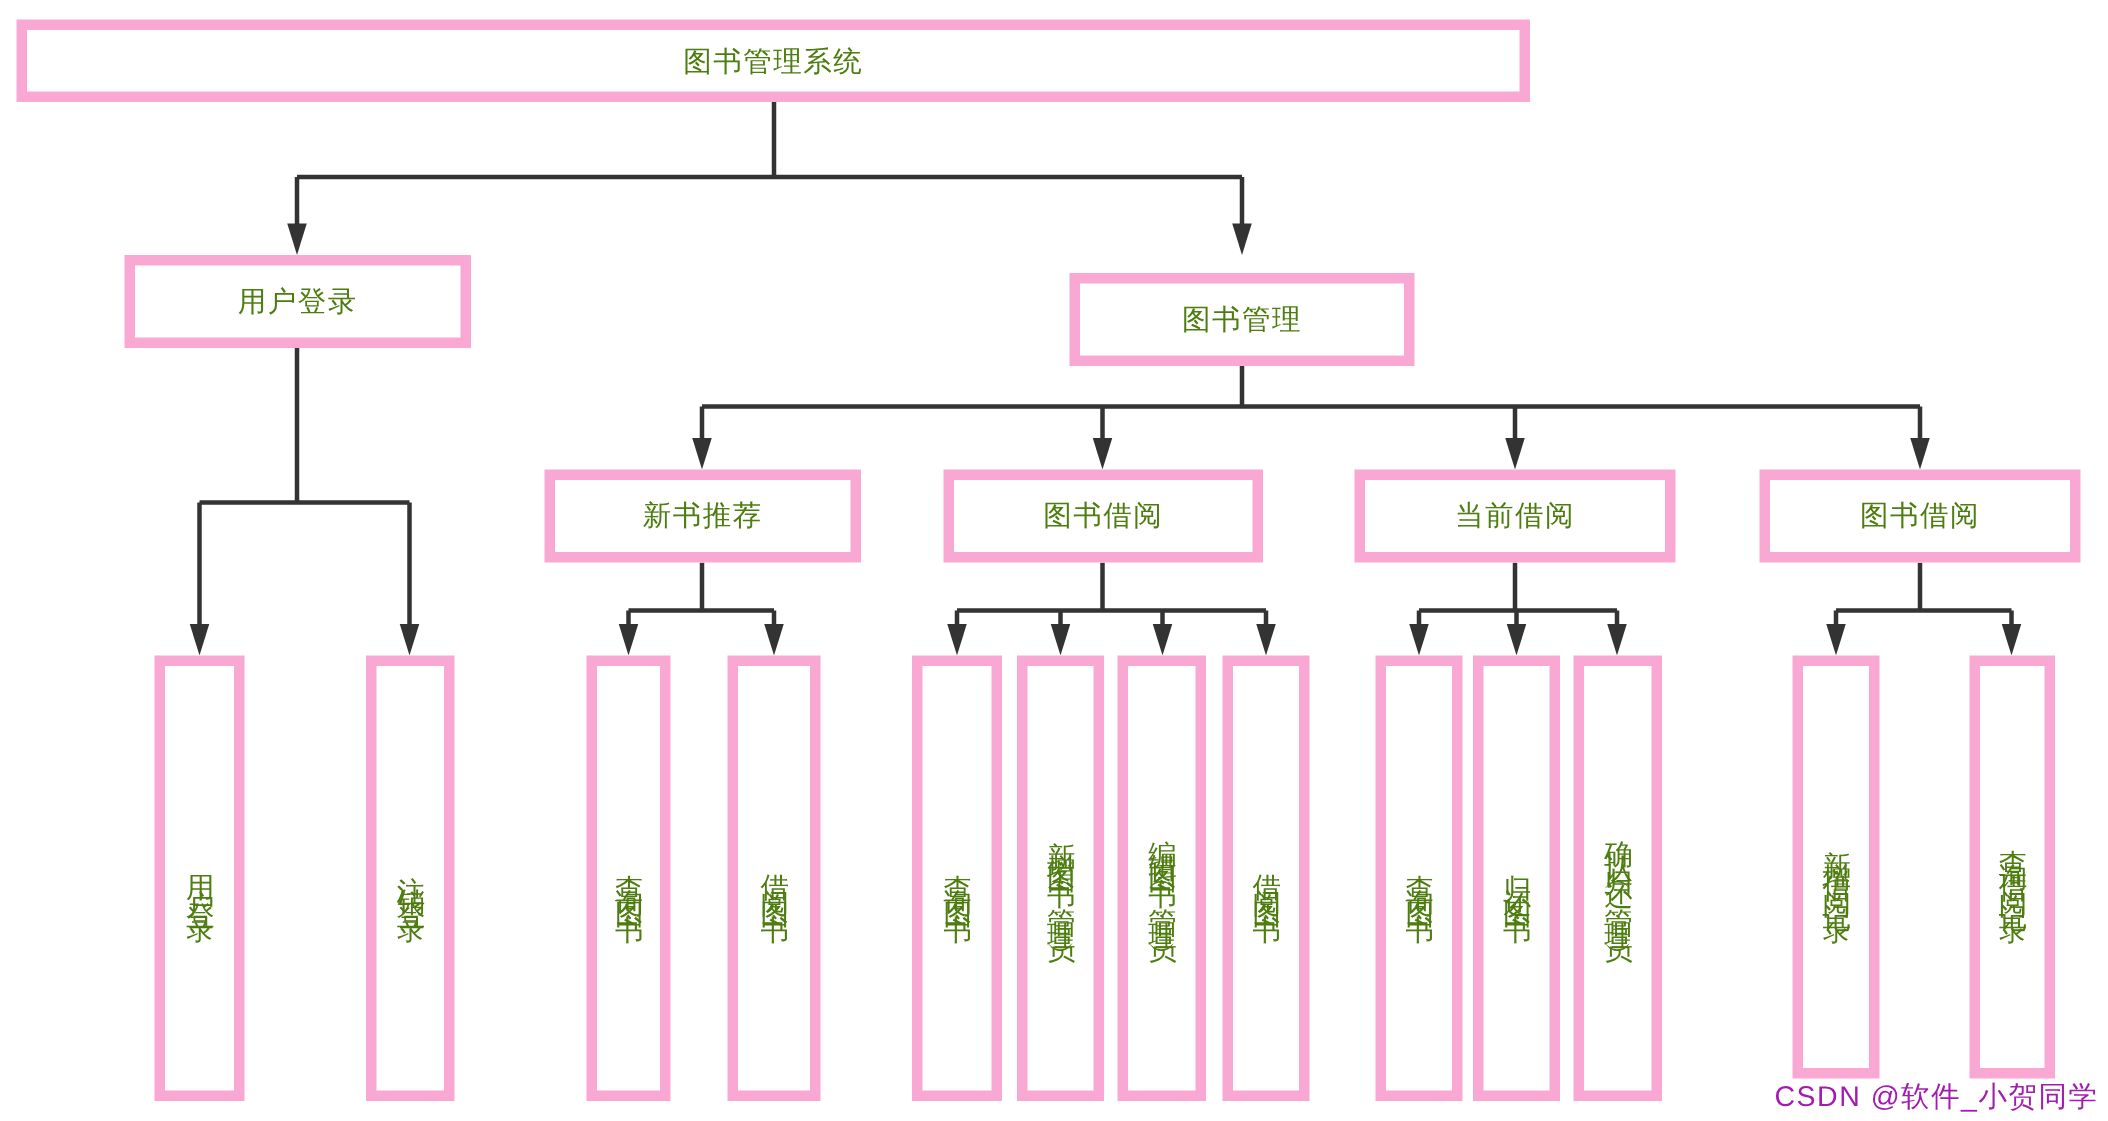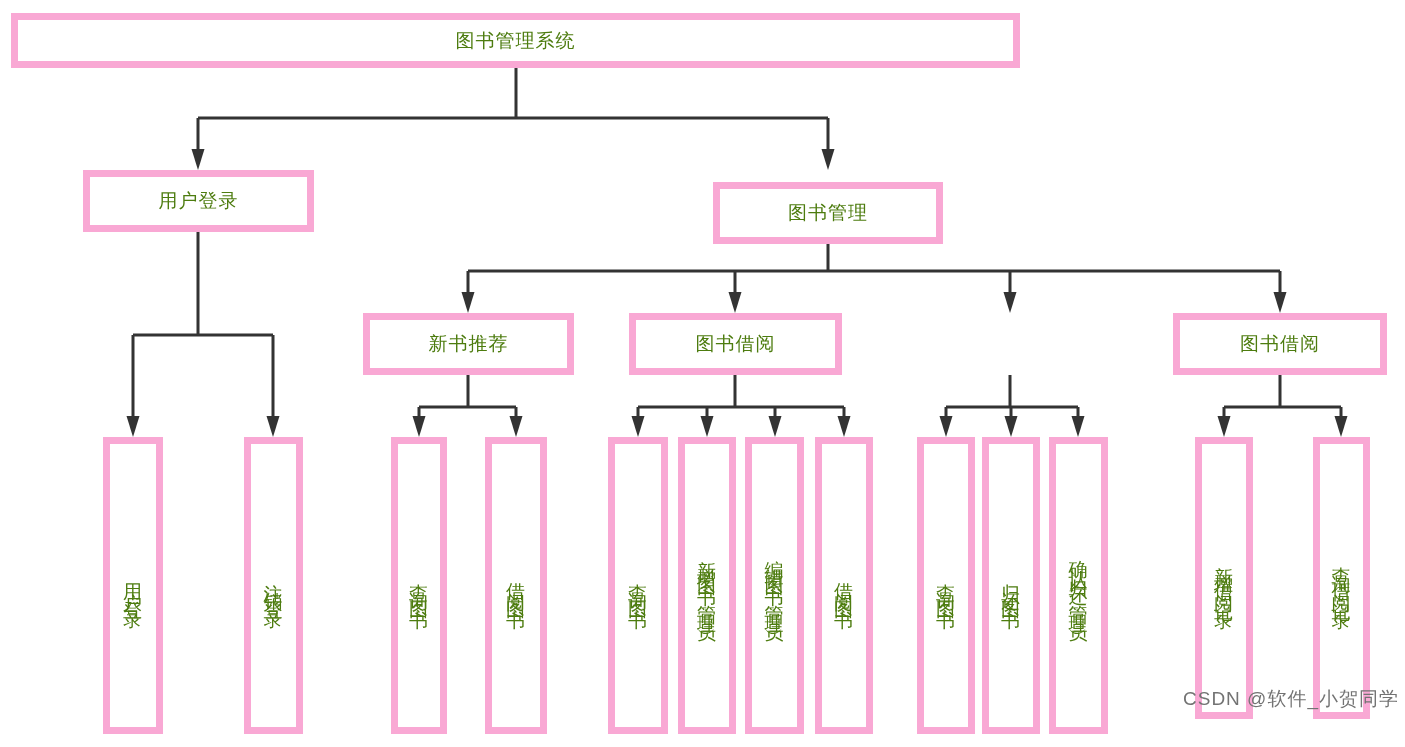--- a/index.html
+++ b/index.html
@@ -46,25 +46,25 @@
   .leaf .lbl {
     writing-mode: vertical-rl;
     text-orientation: mixed;
     letter-spacing: 9px;
     white-space: normal;
     line-height: 1;
   }
   #watermark {
     position: absolute;
     left: 1183px;
-    top: 686px;
+    top: 718px;
     width: 222px;
     font-size: 19px;
     letter-spacing: 1px;
-    color: #737373;
+    color: #a21caf;
     white-space: nowrap;
     z-index: 3;
   }
 </style>
 </head>
 <body>
 
 <div id="stage">
 
   <svg id="wires" width="1405" height="747" viewBox="0 0 1405 747">
@@ -124,20 +124,23 @@
   <div class="node" style="left:713px;top:182px;width:230px;height:62px">
     <span class="lbl">图书管理</span>
   </div>
 
   <div class="node" style="left:363px;top:313px;width:211px;height:62px">
     <span class="lbl">新书推荐</span>
   </div>
   <div class="node" style="left:629px;top:313px;width:213px;height:62px">
     <span class="lbl">图书借阅</span>
   </div>
+  <div class="node" style="left:903px;top:313px;width:214px;height:62px">
+    <span class="lbl">当前借阅</span>
+  </div>
   <div class="node" style="left:1173px;top:313px;width:214px;height:62px">
     <span class="lbl">图书借阅</span>
   </div>
 
   <div class="node leaf" style="left:103px;top:437px;width:60px;height:297px">
     <span class="lbl">用户登录</span>
   </div>
   <div class="node leaf" style="left:244px;top:437px;width:59px;height:297px">
     <span class="lbl">注销登录</span>
   </div>

